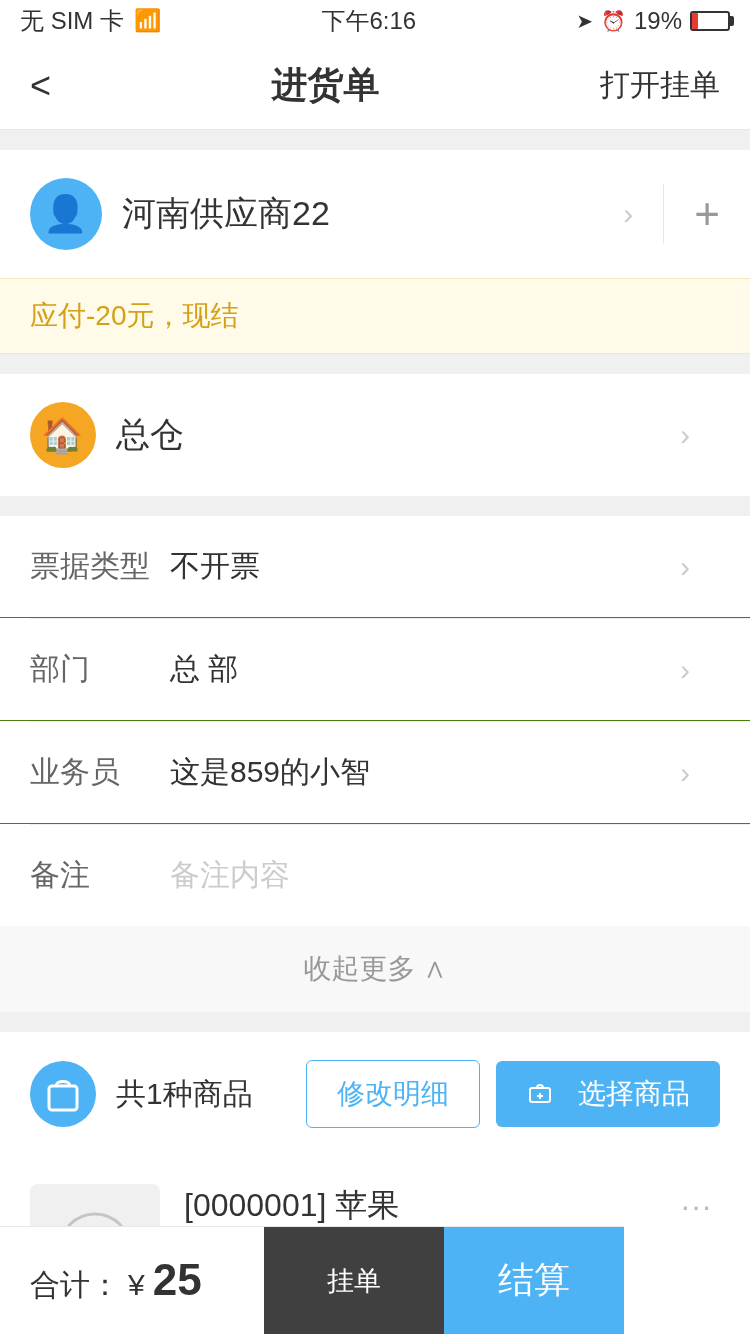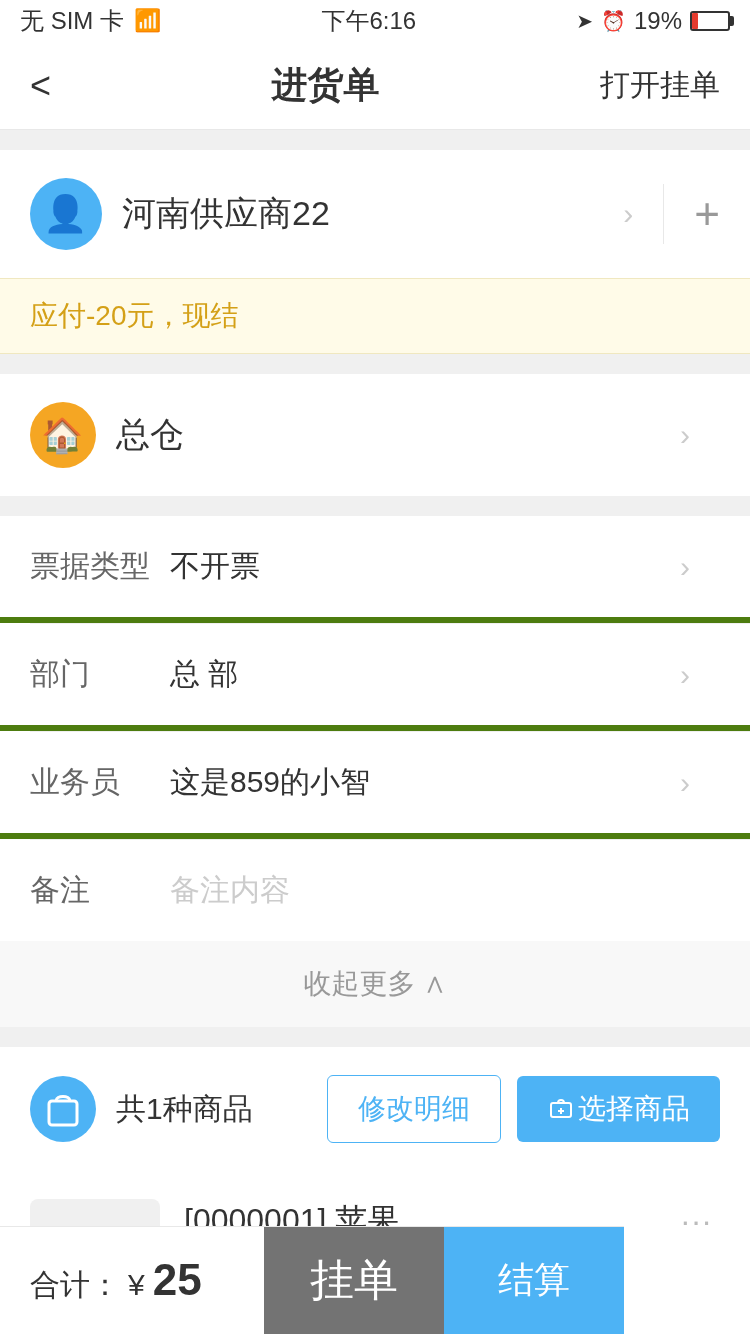--- a/index.html
+++ b/index.html
@@ -161,21 +161,21 @@
       background: #f0f0f0;
       margin: 0 0 0 30px;
     }
 
     
     .form-row {
       display: flex;
       align-items: center;
       padding: 30px 30px;
       background: #fff;
-      border-bottom: 6px solid #4d7c0f;
+      border-bottom: 1px solid #4d7c0f;
       min-height: 96px;
     }
     .form-row:last-child {
       border-bottom: none;
     }
     .form-label {
       font-size: 30px;
       color: #666;
       width: 140px;
       flex-shrink: 0;
@@ -263,21 +263,21 @@
     .btn-primary {
       background: #4db3f5;
       color: #fff;
       border: none;
       padding: 14px 30px;
       border-radius: 6px;
       font-size: 28px;
       cursor: pointer;
       display: flex;
       align-items: center;
-      gap: 3px;
+      gap: 24px;
     }
 
     
     .product-item {
       background: #fff;
       padding: 28px 30px;
       display: flex;
       align-items: flex-start;
       gap: 24px;
     }
@@ -342,23 +342,23 @@
       color: #333;
     }
     .footer-sub {
       font-size: 24px;
       color: #999;
       margin-top: 4px;
     }
     .footer-btn-hold {
       width: 180px;
       height: 108px;
-      background: #737373;
+      background: #404040;
       color: #fff;
-      font-size: 44px;
+      font-size: 27px;
       display: flex;
       align-items: center;
       justify-content: center;
       cursor: pointer;
     }
     .footer-btn-pay {
       width: 180px;
       height: 108px;
       background: #4db3f5;
       color: #fff;

